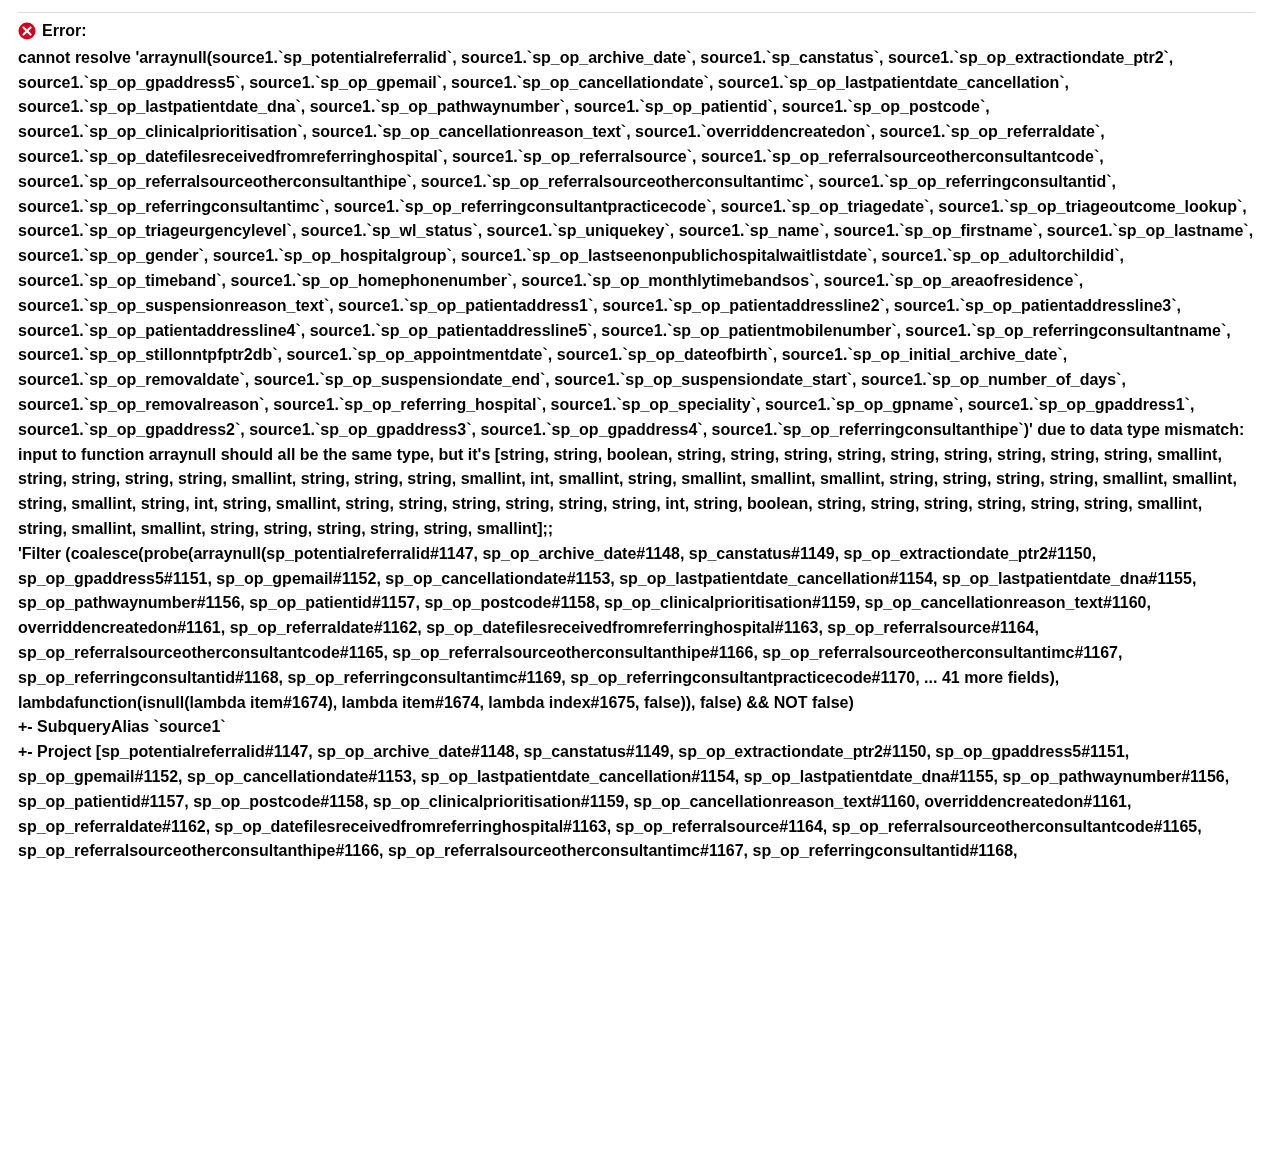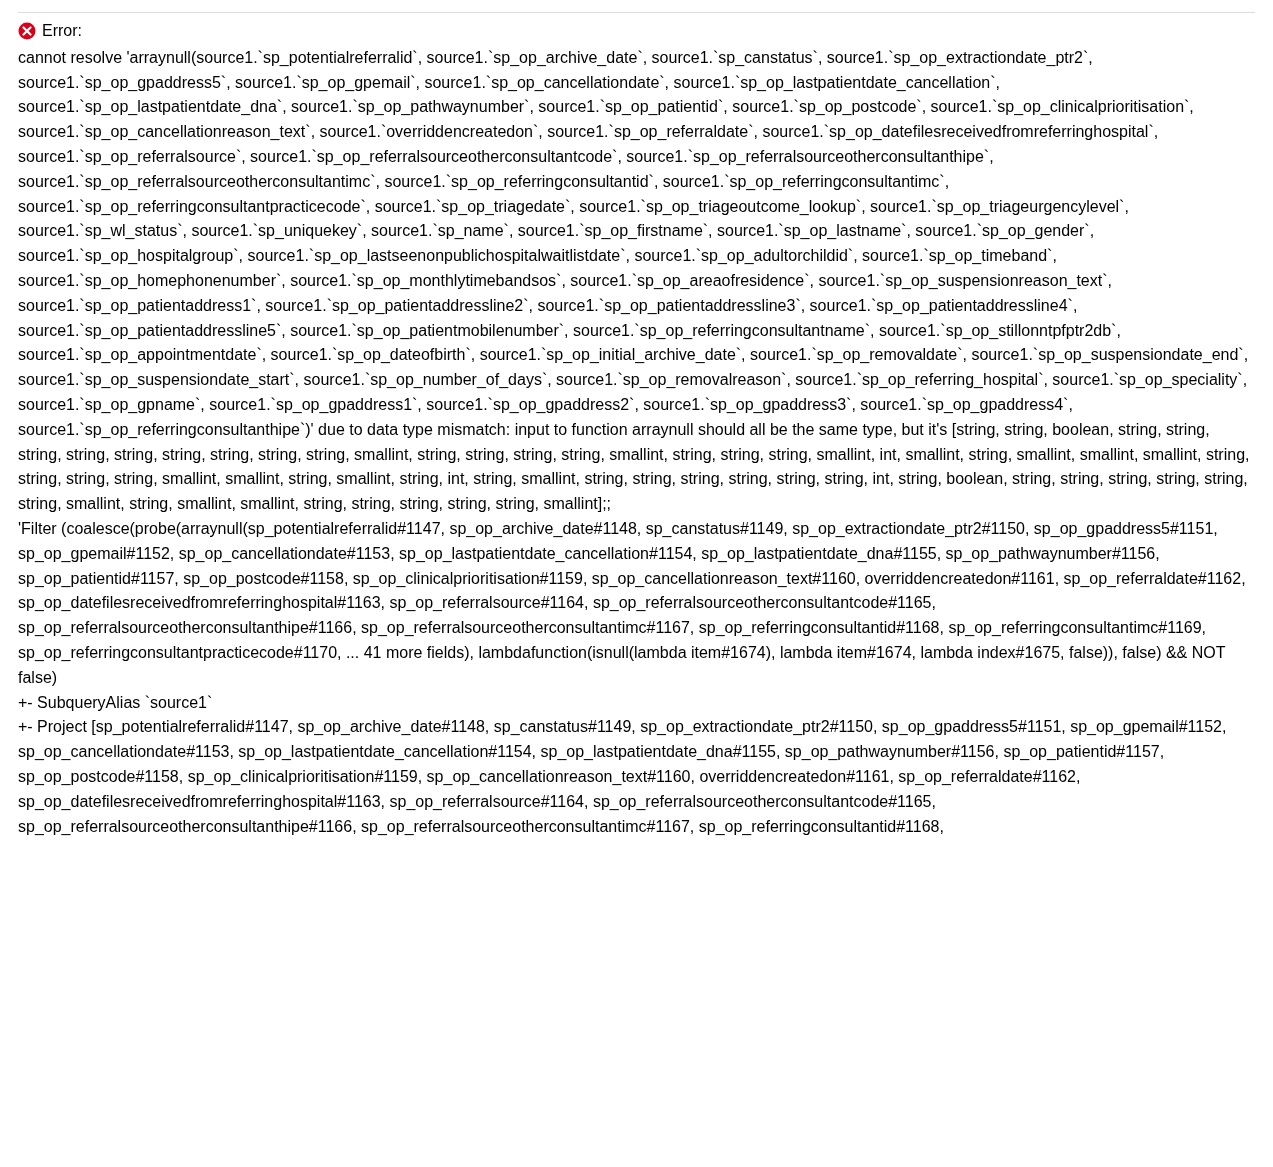--- a/index.html
+++ b/index.html
@@ -21,28 +21,28 @@
       align-items: center;
       gap: 6px;
       margin-bottom: 2px;
     }
     .error-icon {
       width: 18px;
       height: 18px;
       flex-shrink: 0;
     }
     .error-label {
-      font-weight: 400;
+      font-weight: 700;
       color: #000;
     }
     .error-body {
       white-space: pre-wrap;
       word-wrap: break-word;
       color: #000;
-      font-weight: 400;
+      font-weight: 700;
       padding-left: 0;
     }
     hr.top-line {
       border: none;
       border-top: 1px solid #ddd;
       margin-bottom: 6px;
     }
   </style>
 </head>
 <body>

